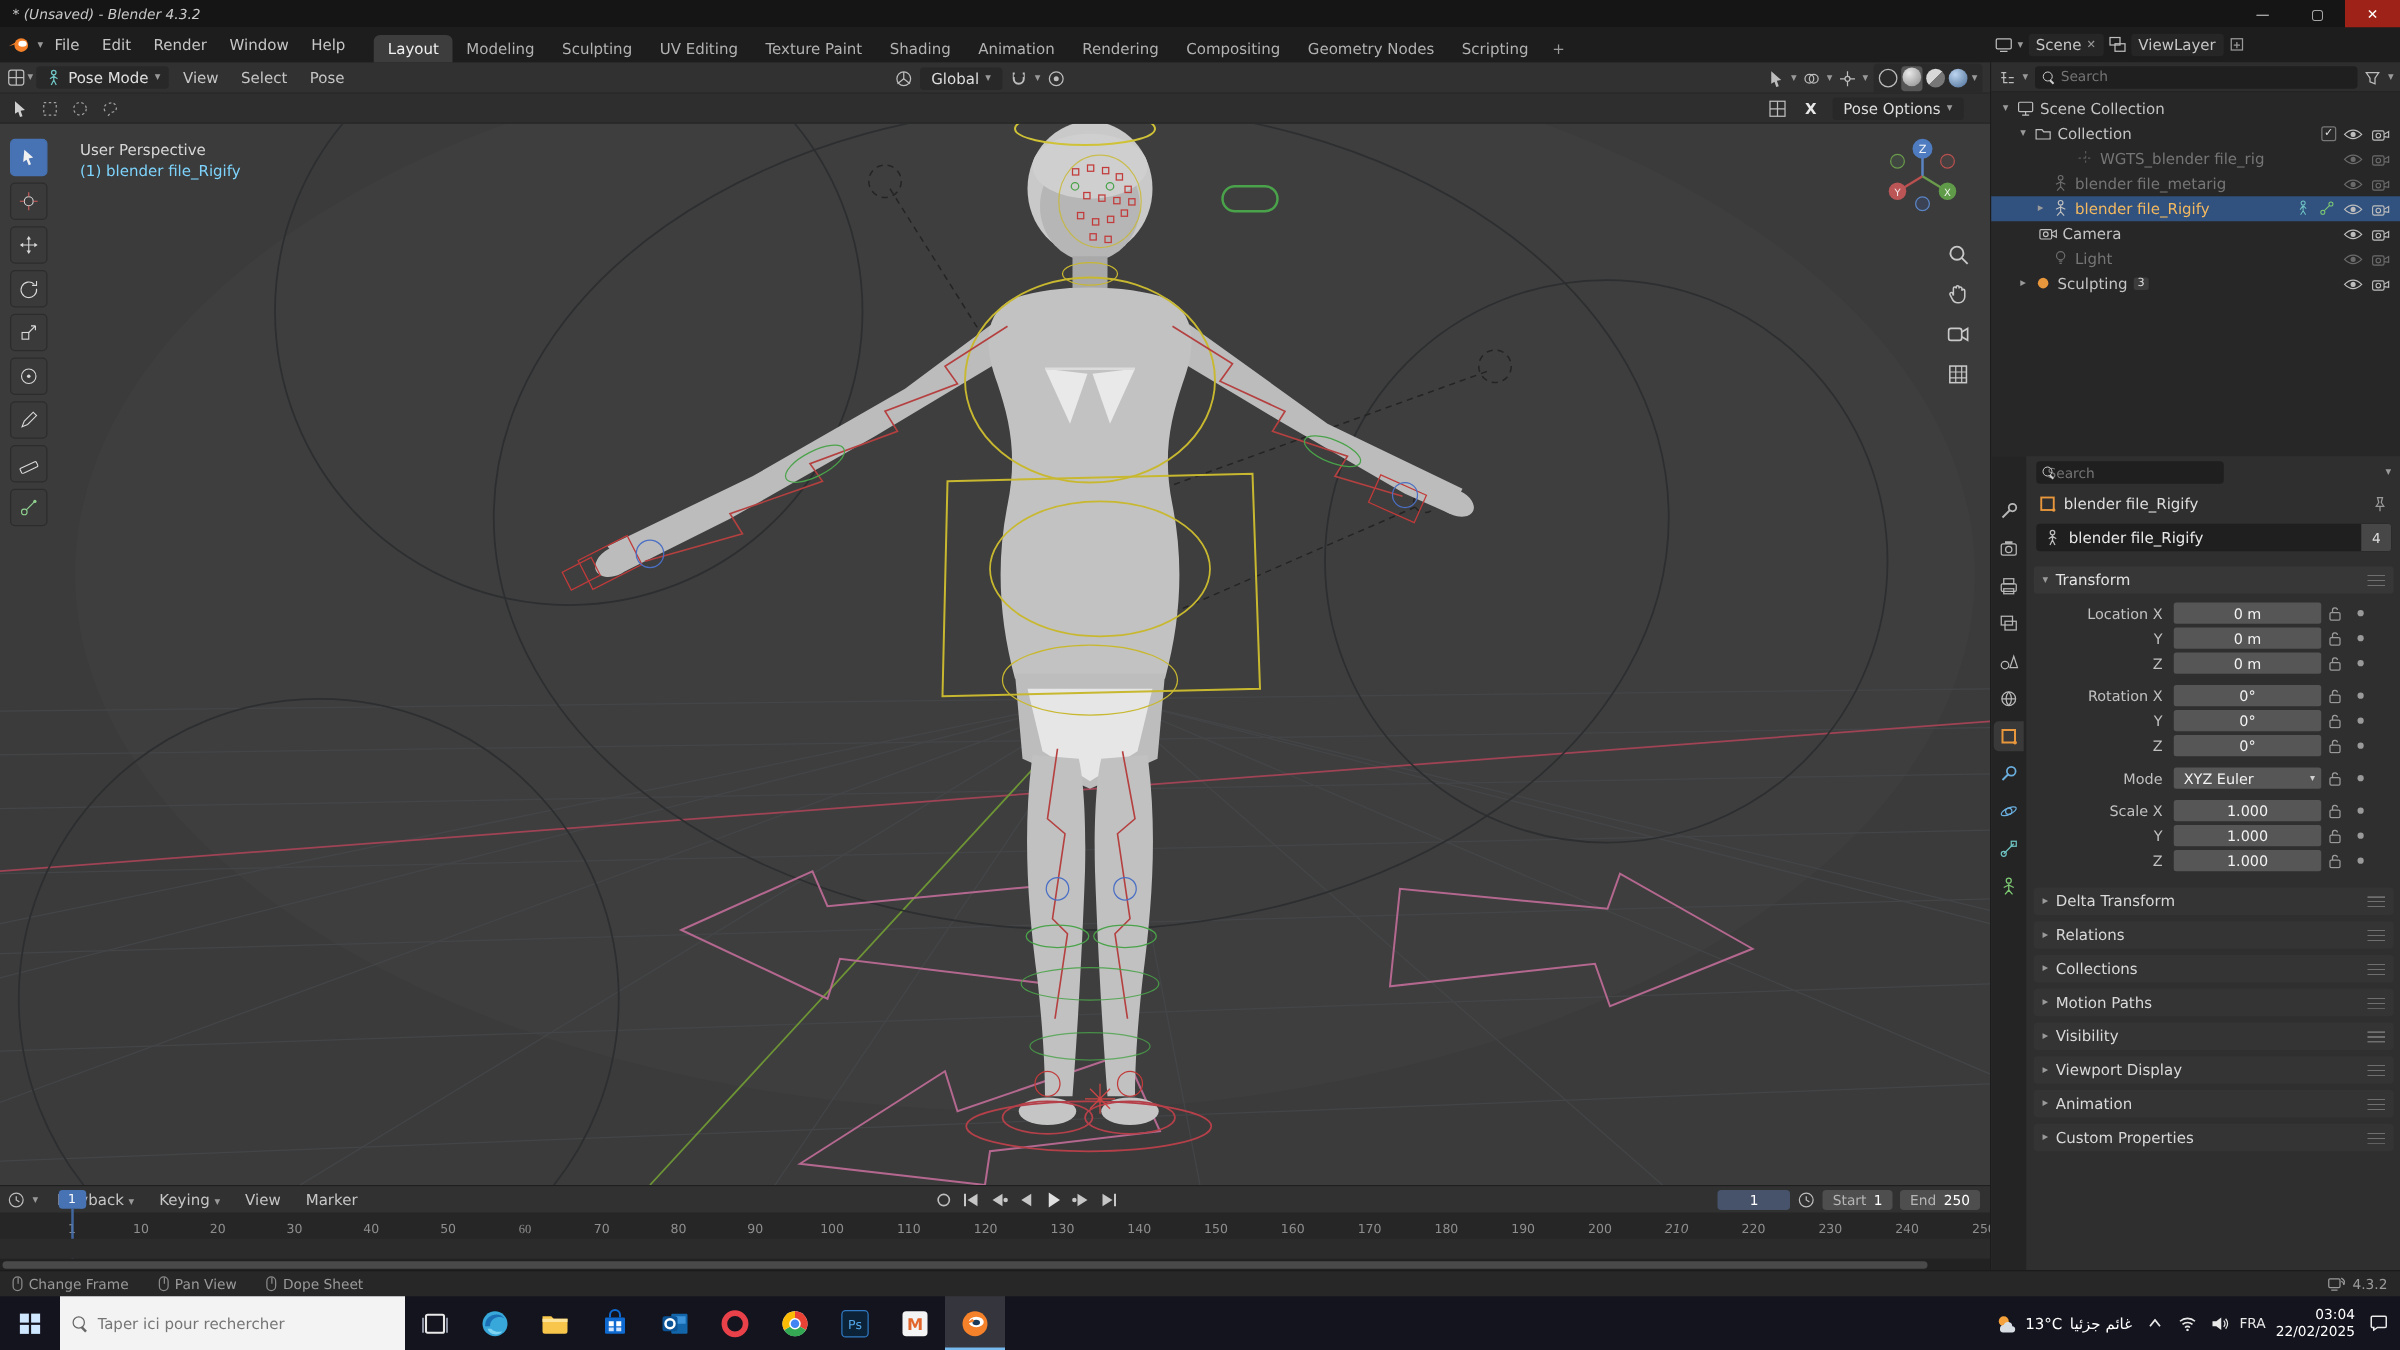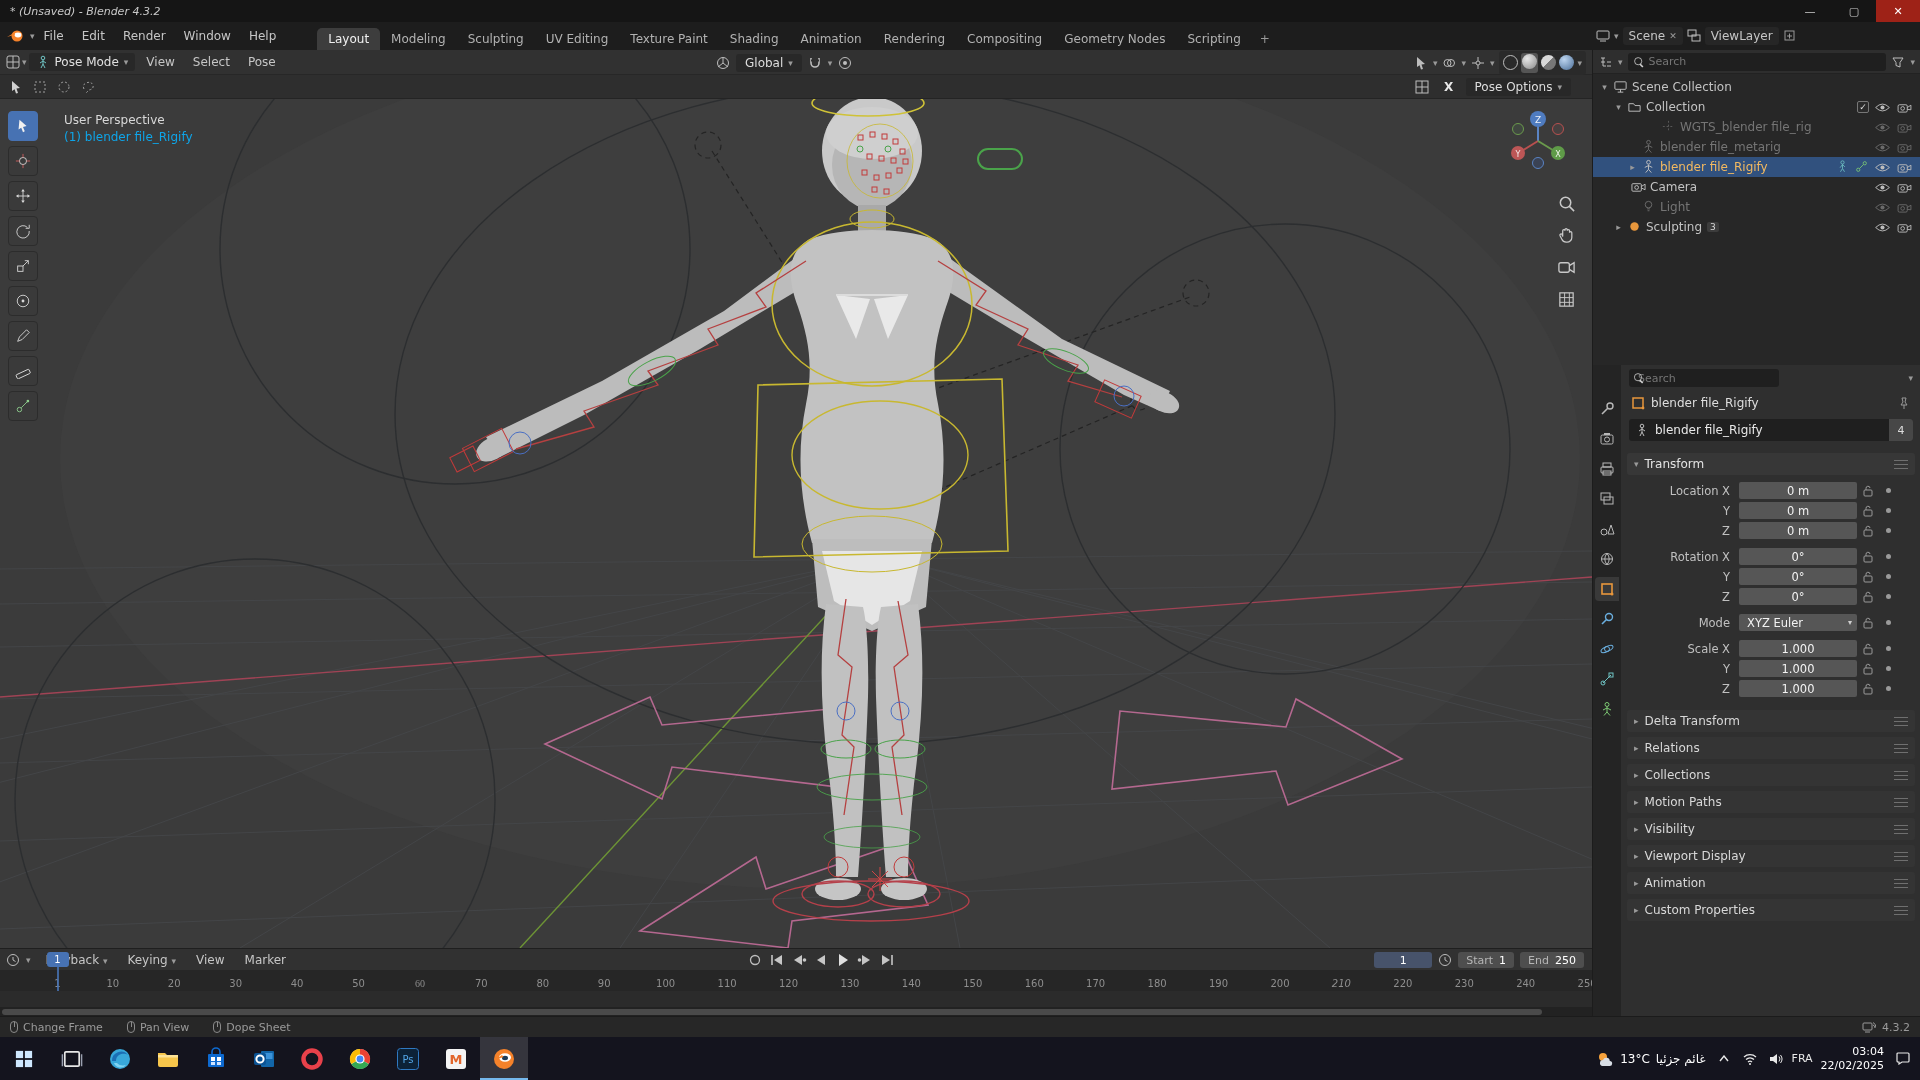--- a/index.html
+++ b/index.html
@@ -8,21 +8,21 @@
 
 .titlebar{position:absolute;left:0;top:0;width:1920px;height:22px;background:#151515;display:flex;align-items:center;color:#c9c9c9;font-size:11px;font-style:italic;}
 .titlebar .ttext{padding-left:10px;}
 .wbtns{margin-left:auto;display:flex;height:100%;}
 .wbtn{width:44px;height:100%;display:flex;align-items:center;justify-content:center;color:#cfcfcf;font-size:11px;}
 .wbtn.close{background:#9e2217;color:#fff;}
 
 .menubar{position:absolute;left:0;top:22px;width:1920px;height:28px;background:#1d1d1d;display:flex;align-items:center;padding:0 6px;}
 .blogo{width:20px;height:14px;margin-right:4px;display:flex;align-items:center;}
 .menu-item{padding:3px 9px;color:#c6c6c6;border-radius:3px;}
-.ws-wrap{display:flex;align-items:flex-end;height:100%;margin-left:32px;}
+.ws-wrap{display:flex;align-items:flex-end;height:100%;margin-left:14px;}
 .ws-tab{padding:4px 11px;color:#b2b2b2;font-size:12px;border-radius:5px 5px 0 0;}
 .ws-tab.active{background:#3d3d3d;color:#f0f0f0;}
 .ws-tab.add{color:#9a9a9a;padding:4px 8px;}
 .mb-right{position:absolute;left:1596px;top:0;height:28px;display:flex;align-items:center;gap:4px;color:#c6c6c6;}
 .mb-chip{display:flex;align-items:center;gap:4px;background:#262626;border-radius:3px;padding:2px 6px;}
 .mini-ic{width:14px;height:14px;display:inline-flex;}
 .chev{font-size:9px;color:#9a9a9a;}
 
 .vp-h1{position:absolute;left:0;top:50px;width:1592px;height:25px;background:#313131;border-bottom:1px solid #272727;display:flex;align-items:center;padding:0 6px;gap:2px;}
 .vp-h2{position:absolute;left:0;top:75px;width:1592px;height:24px;background:#2e2e2e;border-bottom:1px solid #242424;display:flex;align-items:center;padding:0 6px;gap:4px;}
@@ -30,21 +30,21 @@
 .hdr-center{position:absolute;left:716px;top:0;height:25px;display:flex;align-items:center;gap:6px;}
 .hdr-right{position:absolute;right:6px;top:0;height:25px;display:flex;align-items:center;gap:5px;}
 .sph{width:15px;height:15px;border-radius:50%;display:inline-block;}
 .sph-group{display:flex;align-items:center;gap:3px;background:#2a2a2a;border-radius:3px;padding:2px 4px;}
 .sph-active{background:#555;border-radius:3px;padding:1px;}
 .h2-right{position:absolute;right:21px;top:0;height:24px;display:flex;align-items:center;gap:7px;}
 .btn-dark{background:#282828;border-radius:3px;padding:2px 9px;display:flex;gap:5px;align-items:center;color:#ddd;}
 .tiny-btn{width:20px;height:18px;display:flex;align-items:center;justify-content:center;border-radius:3px;color:#ccc;}
 .vp-canvas{position:absolute;left:0;top:99px;width:1592px;height:849px;overflow:hidden;background:#3b3b3b;}
 .vp-overlay-text{position:absolute;left:64px;top:14px;color:#d8d8d8;font-size:12px;}
-.vp-overlay-obj{position:absolute;left:64px;top:31px;color:#0ea5e9;font-size:12px;}
+.vp-overlay-obj{position:absolute;left:64px;top:31px;color:#7dd3fc;font-size:12px;}
 .vtoolbar{position:absolute;left:8px;top:12px;display:flex;flex-direction:column;gap:5px;}
 .vtool{width:30px;height:30px;background:#3a3a3a;border:1px solid #2c2c2c;border-radius:4px;display:flex;align-items:center;justify-content:center;}
 .vtool.active{background:#4772b3;border-color:#4772b3;}
 .navcol{position:absolute;right:14px;top:92px;display:flex;flex-direction:column;gap:8px;align-items:center;}
 .navbtn{width:24px;height:24px;display:flex;align-items:center;justify-content:center;}
 .gizmo{position:absolute;right:22px;top:10px;}
 
 .timeline{position:absolute;left:0;top:948px;width:1592px;height:68px;background:#2f2f2f;border-top:1px solid #1f1f1f;}
 .tl-header{position:relative;height:22px;background:#313131;display:flex;align-items:center;padding:0 6px;gap:6px;border-bottom:1px solid #262626;}
 .tl-center{position:absolute;left:745px;top:0;height:22px;display:flex;align-items:center;gap:3px;}
@@ -1182,20 +1182,24 @@
 
   <div class="taskbar">
     <div class="tb-start">
       <svg width="18" height="18" viewBox="0 0 20 20">
           <rect x="1" y="1" width="8" height="8" fill="#cfe8ff"></rect>
           <rect x="11" y="1" width="8" height="8" fill="#cfe8ff"></rect>
           <rect x="1" y="11" width="8" height="8" fill="#cfe8ff"></rect>
           <rect x="11" y="11" width="8" height="8" fill="#cfe8ff"></rect>
         </svg>
     </div>
+    <div class="tb-search">
+      <span class="search-glyph"></span>
+      <input placeholder="Taper ici pour rechercher" style="">
+    </div>
     <div class="tb-slot">
       <svg width="20" height="20" viewBox="0 0 20 20">
           <rect x="4" y="4" width="12" height="12" rx="1" fill="none" stroke="#e8e8e8" stroke-width="1.4"></rect>
           <path d="M2,6 v10 M18,6 v10" stroke="#9aa0b0" stroke-width="1.2"></path>
         </svg>
     </div>
     <div style="display:flex">
         <div class="tb-slot">
           <svg viewBox="0 0 24 24">
             <circle cx="12" cy="12" r="10" fill="#38a8da"></circle>

